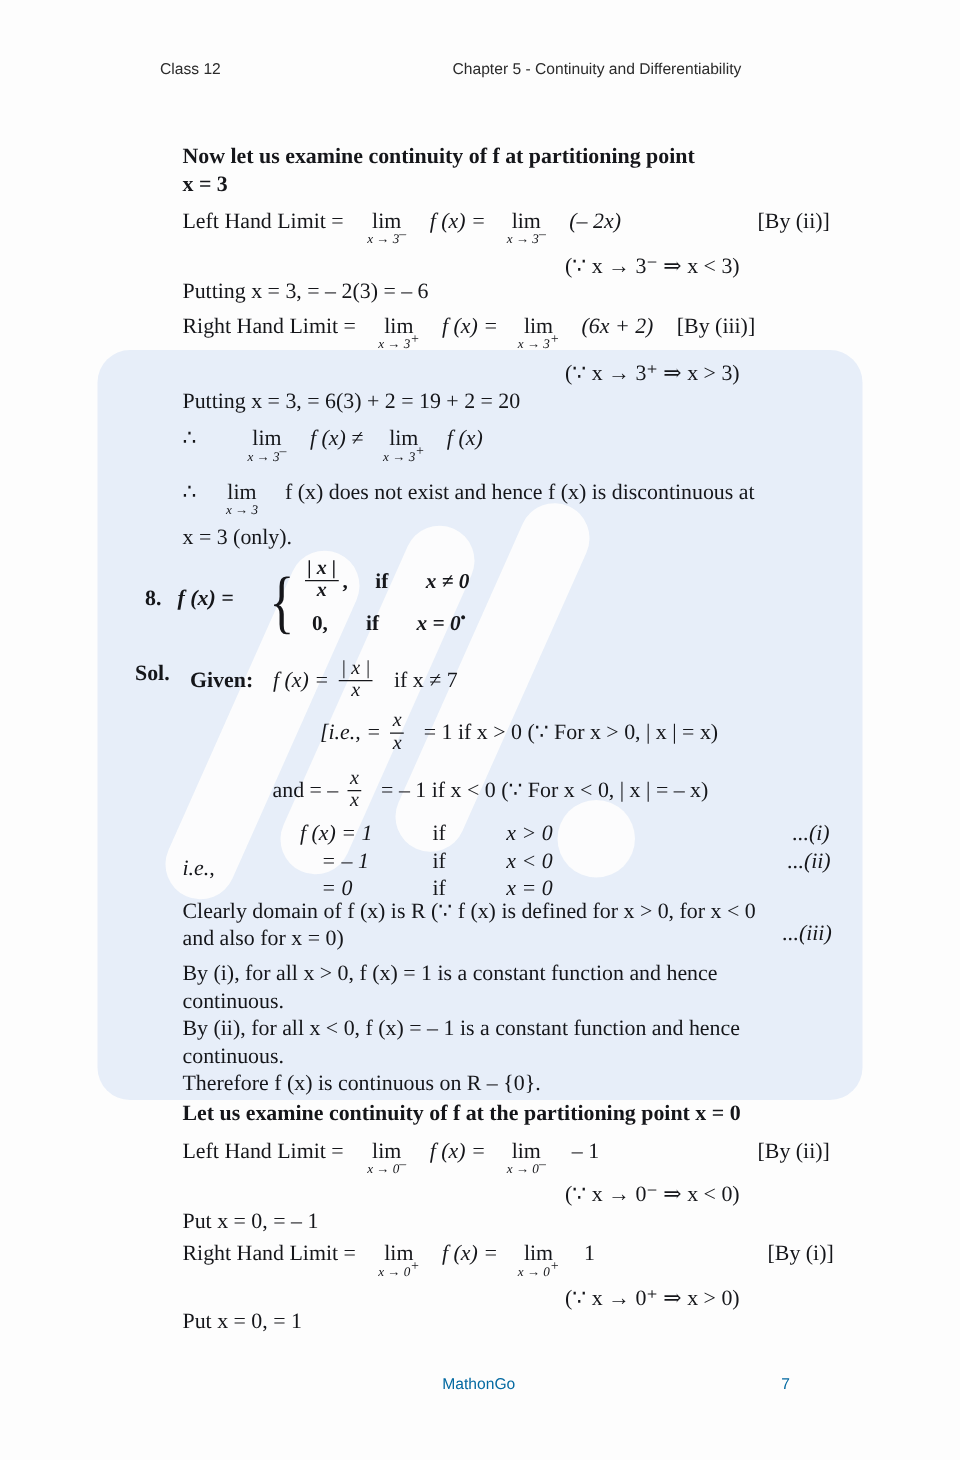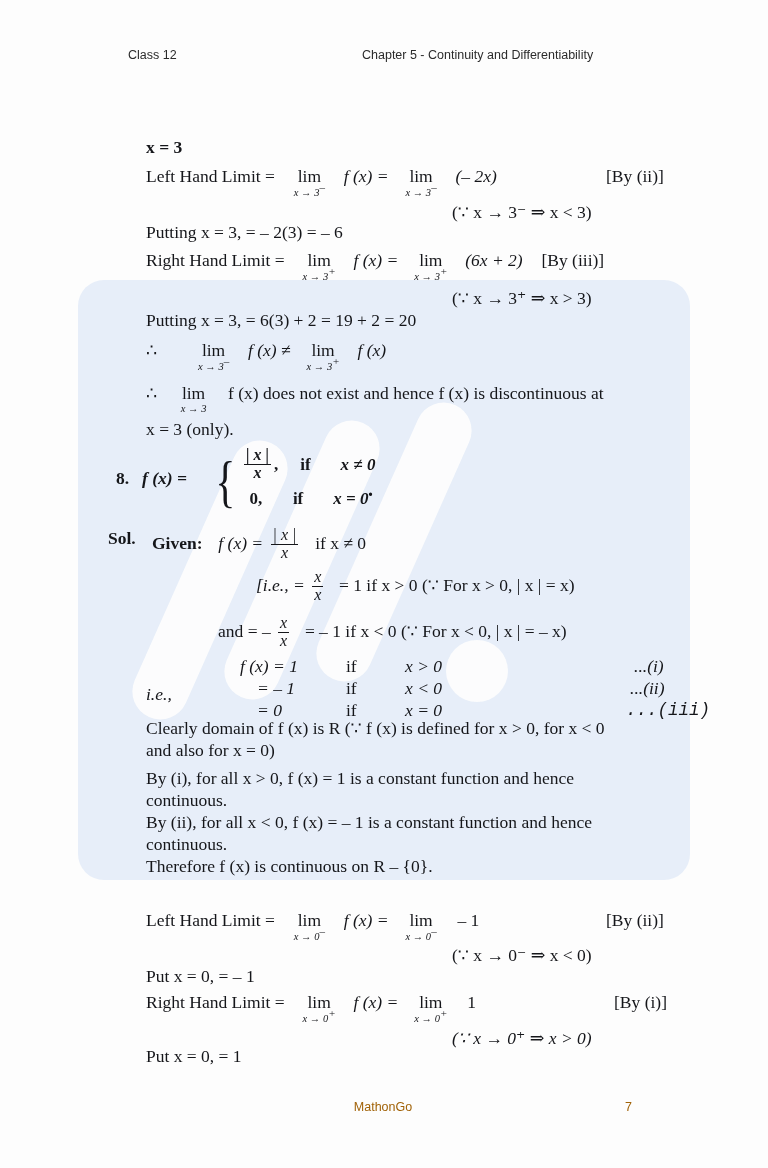--- a/index.html
+++ b/index.html
@@ -11,21 +11,21 @@
     position:relative;overflow:hidden;
   }
   .page{position:relative;width:768px;height:1168px;}
 
   
   .runhead{position:absolute;top:48px;left:0;width:768px;height:22px;
     font-family:"Liberation Sans","DejaVu Sans",sans-serif;font-size:12.5px;color:#2b2b2b;}
   .runhead .cls{position:absolute;left:128px;top:0;}
   .runhead .chp{position:absolute;left:362px;top:0;}
   .runfoot{position:absolute;top:1100px;left:0;width:768px;height:20px;
-    font-family:"Liberation Sans","DejaVu Sans",sans-serif;font-size:12.5px;color:#a16207;}
+    font-family:"Liberation Sans","DejaVu Sans",sans-serif;font-size:12.5px;color:#0369a1;}
   .runfoot .brand{position:absolute;left:383px;top:0;transform:translateX(-50%);}
   .runfoot .pno{position:absolute;left:625px;top:0;}
 
   
   .hl{position:absolute;left:78px;top:280px;width:612px;height:600px;
     background:#e7eef9;border-radius:26px;}
   .wm{position:absolute;left:78px;top:280px;width:612px;height:600px;
     overflow:hidden;border-radius:26px;}
   .wm i{position:absolute;display:block;background:#fdfdfd;border-radius:30px;opacity:.93;}
   .wm .s1{width:56px;height:300px;left:104px;top:150px;transform:rotate(24deg);}
@@ -79,20 +79,21 @@
   <div class="hl"></div>
   <div class="wm">
     <i class="s1"></i>
     <i class="s2"></i>
     <i class="s3"></i>
     <i class="dot"></i>
   </div>
 
   <div class="content">
 
+    <div class="ln bold" style="left:146px;top:114px;">Now let us examine continuity of f at partitioning point</div>
     <div class="ln bold" style="left:146px;top:137px;">x = 3</div>
 
     <div class="ln" style="left:146px;top:166px;">
       <span>Left Hand Limit =</span>
       <span class="sp" style="width:12px"></span>
       <span class="lim">
         <span class="op">lim</span>
         <span class="sub"><span>x → 3</span><sup class="s">–</sup></span>
       </span>
       <span class="sp" style="width:12px"></span>
@@ -187,21 +188,21 @@
     <div class="ln bold" style="left:108px;top:528px;">Sol.</div>
     <div class="ln" style="left:152px;top:528px;">
       <span class="bold">Given:</span>
       <span class="sp" style="width:7px"></span>
       <span class="mv">f (x) =</span>
       <span class="frac">
         <span class="num mv">| x |</span>
         <span class="den mv">x</span>
       </span>
       <span class="sp" style="width:5px"></span>
-      <span>if x ≠ 0</span>
+      <span>if x ≠ 7</span>
     </div>
 
     <div class="ln" style="left:256px;top:570px;">
       <span class="it">[i.e., =</span>
       <span class="frac">
         <span class="num mv">x</span>
         <span class="den mv">x</span>
       </span>
       <span class="sp" style="width:4px"></span>
       <span>= 1   if   x &gt; 0  (∵ For x &gt; 0, | x | = x)</span>
@@ -225,33 +226,34 @@
     <div class="ln it" style="left:634px;top:656px;">...(i)</div>
 
     <div class="ln mv" style="left:257px;top:678px;">= – 1</div>
     <div class="ln" style="left:346px;top:678px;">if</div>
     <div class="ln mv" style="left:405px;top:678px;">x &lt; 0</div>
     <div class="ln it" style="left:630px;top:678px;">...(ii)</div>
 
     <div class="ln mv" style="left:257px;top:700px;">= 0</div>
     <div class="ln" style="left:346px;top:700px;">if</div>
     <div class="ln mv" style="left:405px;top:700px;">x = 0</div>
-    <div class="ln it" style="left:626px;top:700px;font-family:Liberation Mono, monospace;">...(iii)</div>
+    <div class="ln it" style="left:626px;top:736px;">...(iii)</div>
 
     <div class="ln" style="left:146px;top:718px;">Clearly domain of f (x) is R (∵   f (x) is defined for x &gt; 0, for x &lt; 0</div>
     <div class="ln" style="left:146px;top:740px;">and also for x = 0)</div>
 
     <div class="ln" style="left:146px;top:768px;">By (i), for all x &gt; 0, f (x) = 1 is a constant function and hence</div>
     <div class="ln" style="left:146px;top:790px;">continuous.</div>
 
     <div class="ln" style="left:146px;top:812px;">By (ii), for all x &lt; 0, f (x) = – 1 is a constant function and hence</div>
     <div class="ln" style="left:146px;top:834px;">continuous.</div>
 
     <div class="ln" style="left:146px;top:856px;">Therefore f (x) is continuous on R – {0}.</div>
 
+    <div class="ln bold" style="left:146px;top:880px;">Let us examine continuity of f at the partitioning point x = 0</div>
 
     <div class="ln" style="left:146px;top:910px;">
       <span>Left Hand Limit =</span>
       <span class="sp" style="width:12px"></span>
       <span class="lim">
         <span class="op">lim</span>
         <span class="sub"><span>x → 0</span><sup class="s">–</sup></span>
       </span>
       <span class="sp" style="width:12px"></span>
       <span class="mv">f (x) =</span>
@@ -278,21 +280,21 @@
       <span class="mv">f (x) =</span>
       <span class="sp" style="width:10px"></span>
       <span class="lim">
         <span class="op">lim</span>
         <span class="sub"><span>x → 0</span><sup class="s">+</sup></span>
       </span>
       <span class="sp" style="width:14px"></span>
       <span>1</span>
     </div>
     <div class="ln" style="left:614px;top:992px;">[By (i)]</div>
-    <div class="ln" style="left:452px;top:1028px;font-style:italic;">(∵   x → 0⁺   ⇒   x &gt; 0)</div>
+    <div class="ln" style="left:452px;top:1028px;">(∵   x → 0⁺   ⇒   x &gt; 0)</div>
     <div class="ln" style="left:146px;top:1046px;">Put x = 0,          = 1</div>
 
   </div>
 
   <div class="runfoot">
     <span class="brand">MathonGo</span>
     <span class="pno">7</span>
   </div>
 
 </div>

